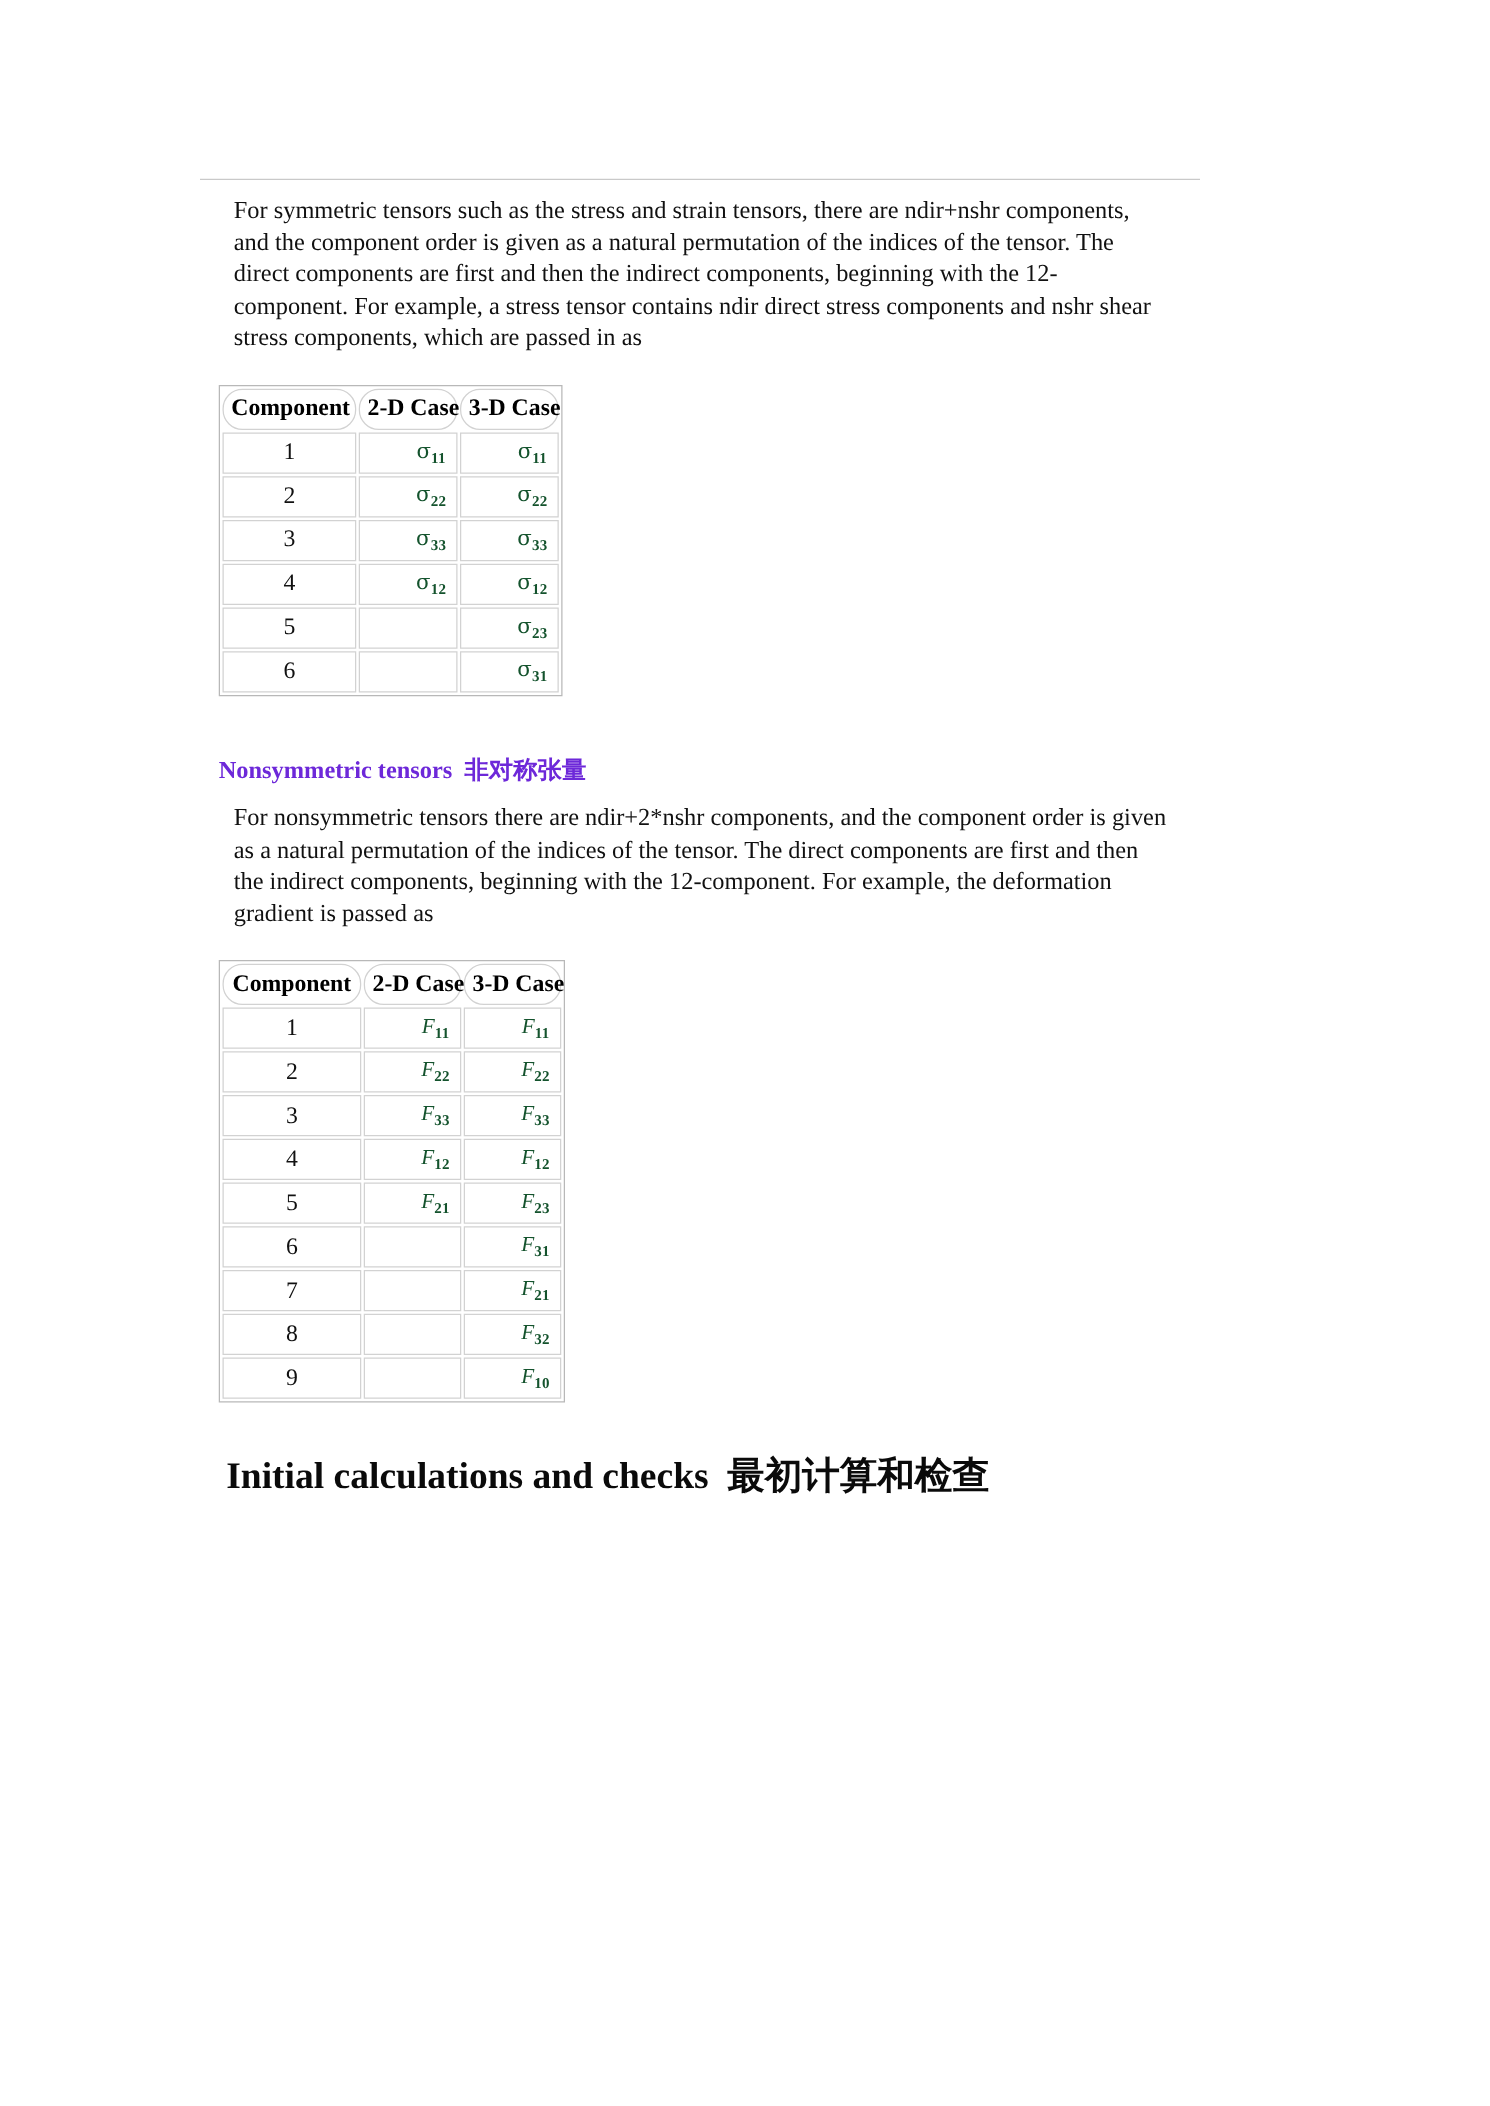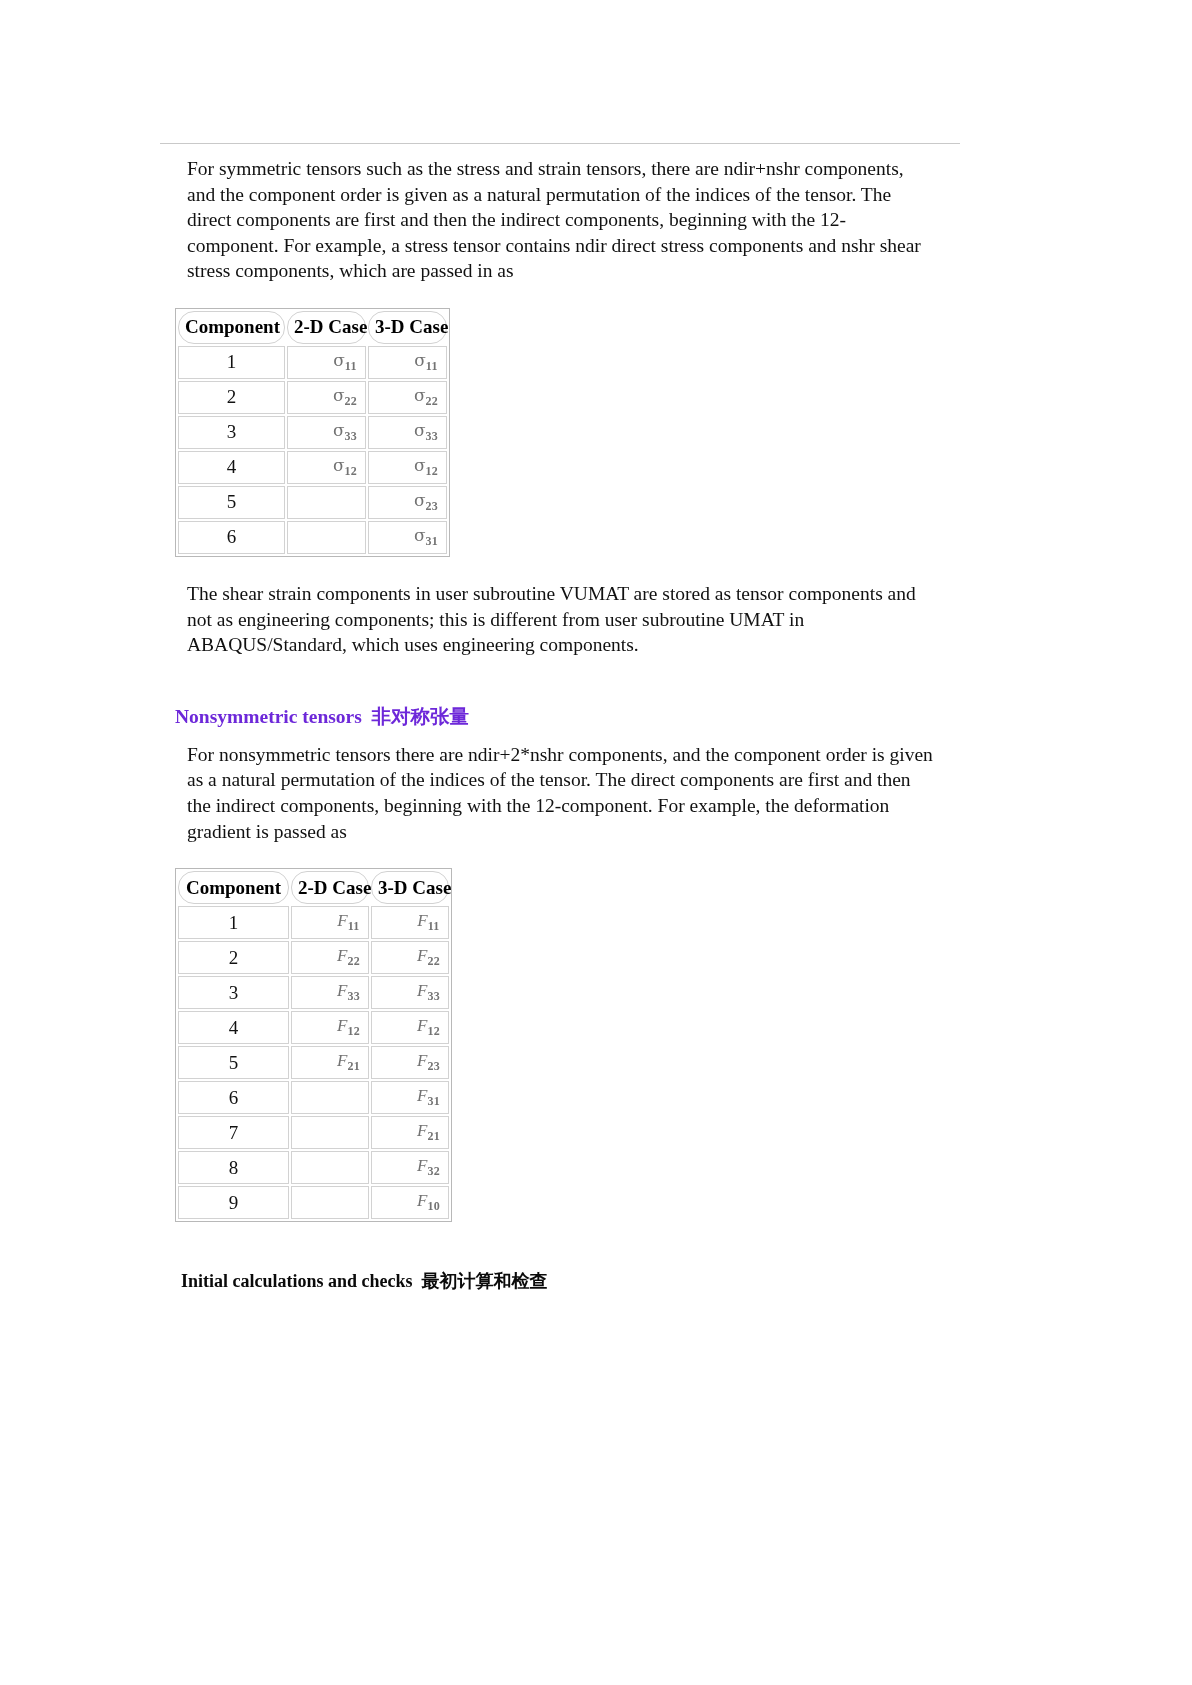--- a/index.html
+++ b/index.html
@@ -70,21 +70,21 @@
     line-height: 26px;
     color: #6d28d9;
     font-family: "Liberation Serif", "DejaVu Serif", serif;
   }
   h3.section-head .cn {
     font-family: "DejaVu Sans", "Liberation Sans", sans-serif;
   }
 
   h2.major-head {
     margin: 0;
-    font-size: 18px;
+    font-size: 30px;
     font-weight: bold;
     line-height: 30px;
     color: #0a0a0a;
     padding-left: 6px;
   }
   h2.major-head .cn {
     font-family: "DejaVu Sans", "Liberation Sans", sans-serif;
   }
 
   
@@ -111,21 +111,21 @@
     font-size: 19px;
     color: #000000;
     white-space: nowrap;
     border-radius: 16px;
   }
   table.tensor-table td.comp {
     font-size: 19px;
     color: #111111;
   }
   table.tensor-table td.sym {
-    color: #737373;
+    color: #14532d;
     font-size: 16px;
     padding-left: 43px;
   }
   .symbase {
     font-style: italic;
     font-family: "Liberation Serif", "DejaVu Serif", serif;
     font-size: 17px;
   }
   .symbase.greek {
     font-style: normal;
@@ -206,21 +206,20 @@
         <tr>
           <td class="comp">6</td>
           <td class="sym"><span class="symbase greek"></span><span class="symsub"></span></td>
           <td class="sym"><span class="symbase greek">σ</span><span class="symsub">31</span></td>
         </tr>
       </tbody>
     </table>
 
     <div class="gap-sm"></div>
 
-    <p class="para">The shear strain components in user subroutine VUMAT are stored as tensor components and not as engineering components; this is different from user subroutine UMAT in ABAQUS/Standard, which uses engineering components.</p>
 
     <div class="gap-lg"></div>
 
     <h3 class="section-head"><span>Nonsymmetric tensors</span>&nbsp;&nbsp;<span class="cn">非对称张量</span></h3>
 
     <p class="para">For nonsymmetric tensors there are ndir+2*nshr components, and the component order is given as a natural permutation of the indices of the tensor. The direct components are first and then the indirect components, beginning with the 12-component. For example, the deformation gradient is passed as</p>
 
 
     <div class="gap-sm"></div>
 

